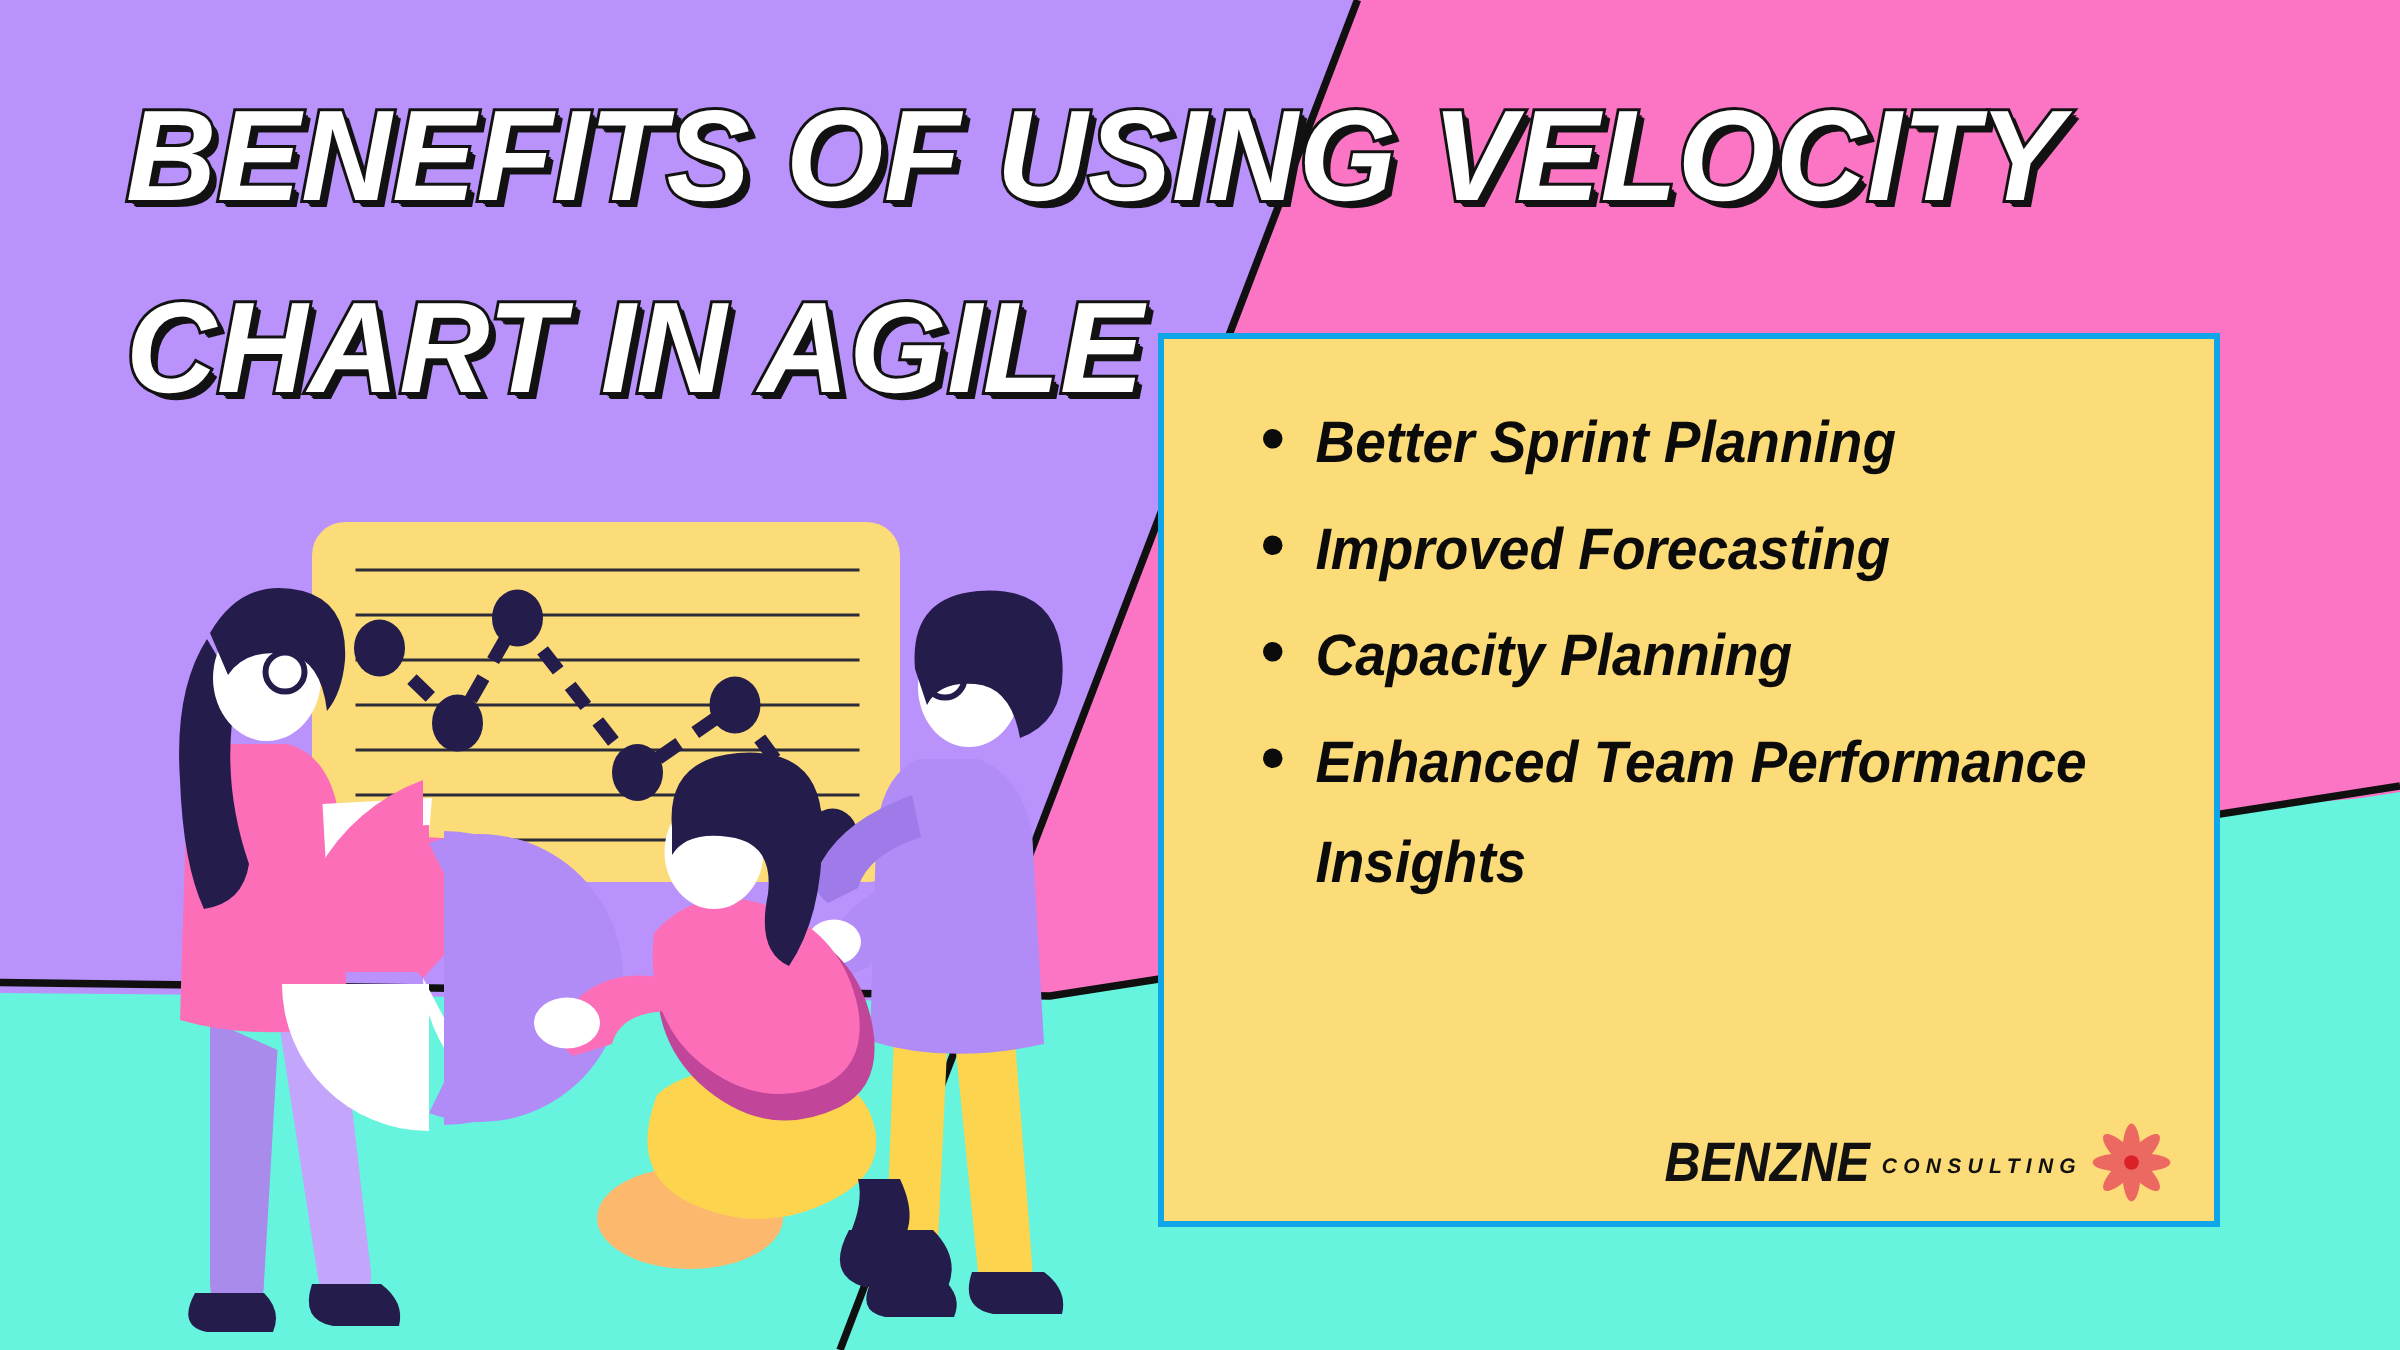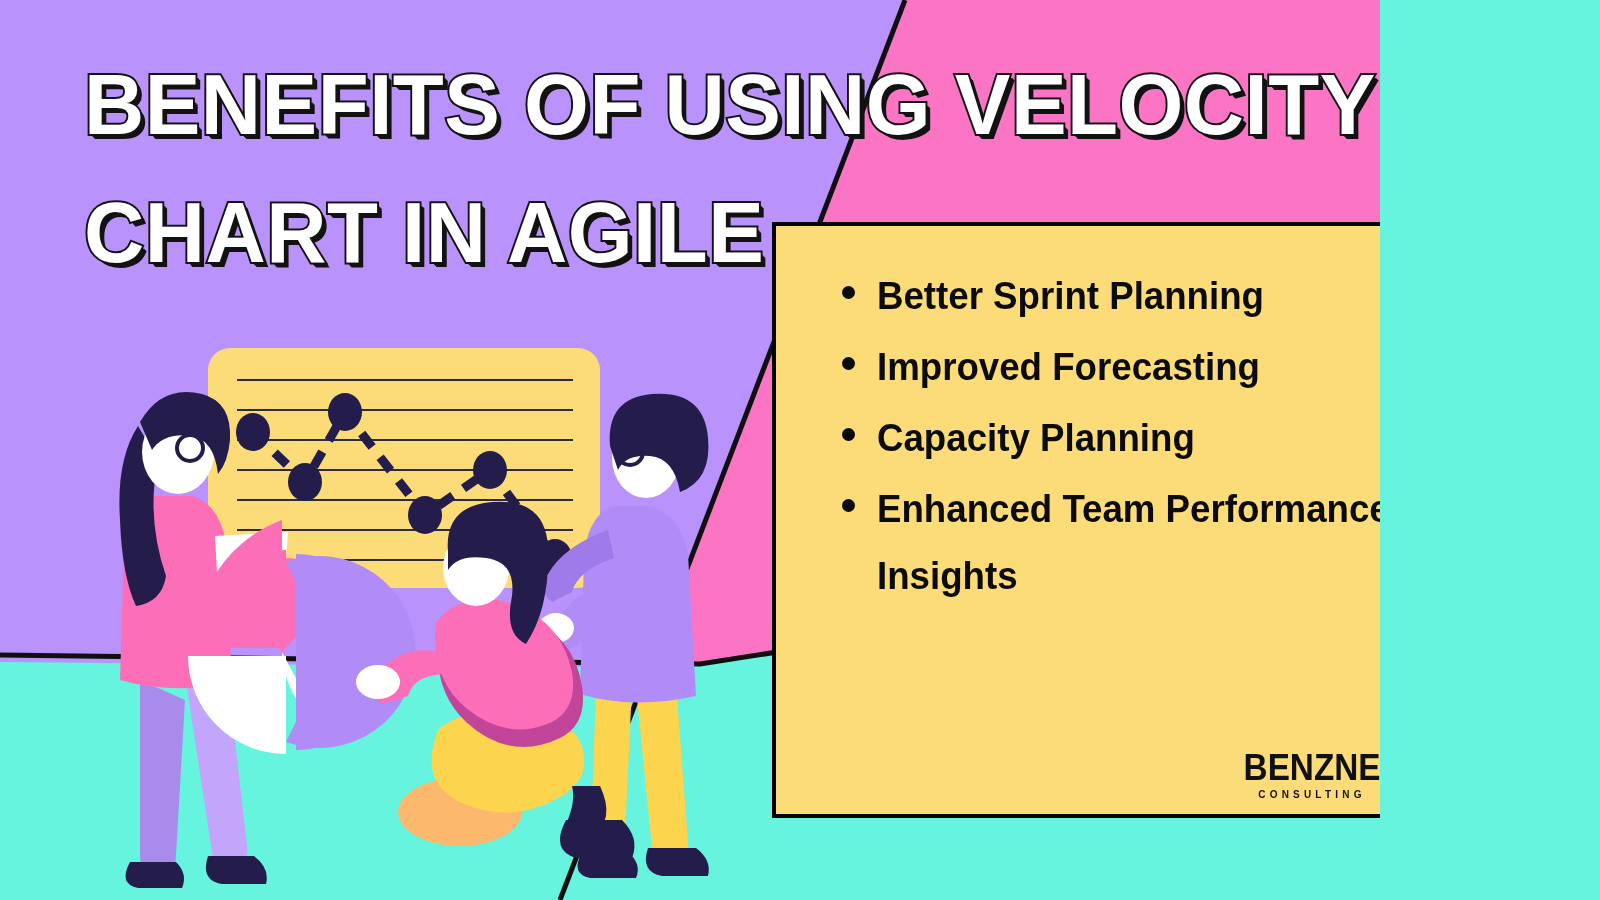--- a/index.html
+++ b/index.html
@@ -2,21 +2,21 @@
 <html><head>
 <meta charset="utf-8">
 <style>
   * { margin:0; padding:0; box-sizing:border-box; }
   html,body { width:1600px; height:900px; overflow:hidden; }
   body {
     font-family:"Liberation Sans", sans-serif;
     background:#66F4DE;
     position:relative;
   }
-  #stage { position:absolute; inset:0; width:1380px; height:900px; overflow:hidden; }
+  #stage { position:absolute; inset:0; width:1600px; height:900px; overflow:hidden;font-style:italic; }
 
   
   .bg-svg { position:absolute; inset:0; width:1600px; height:900px; }
 
   
   .title-block {
     position:absolute; left:84px; top:40px; width:720px;
     z-index:6; pointer-events:none;
   }
   .title-line {
@@ -37,21 +37,21 @@
        4px 4px 0 #121212,
        3px 3px 0 #121212;
   }
 
   
   .panel {
     position:absolute;
     left:772px; top:222px;
     width:708px; height:596px;
     background:#FCDC78;
-    border:4px solid #000000;
+    border:4px solid #0ea5e9;
     z-index:7;
   }
   .bullets { position:absolute; left:66px; top:36px; right:20px; }
   .bullet-row {
     display:flex; align-items:flex-start;
     margin-bottom:4px;
   }
   .bullet-dot {
     flex:0 0 auto;
     width:13px; height:13px;
@@ -71,34 +71,34 @@
     transform-origin:left top;
     max-width:600px;
   }
 
   
   .logo {
     position:absolute; right:28px; bottom:12px;
     display:flex; align-items:center; gap:6px;
     z-index:8;
   }
-  .logo-text { display:flex; flex-direction:column; align-items:center; }
+  .logo-text { display:flex; flex-direction:row; align-items:center; }
   .logo-word {
     font-family:"Liberation Sans Narrow","Liberation Sans",sans-serif;
     font-weight:700;
     font-size:37px;
     line-height:36px;
     color:#111;
     letter-spacing:0px;
     transform:scaleX(0.9);
   }
   .logo-sub {
     font-family:"Liberation Sans",sans-serif;
     font-weight:700;
-    font-size:10px;
+    font-size:14px;
     letter-spacing:4.2px;
     color:#111;
     margin-top:3px;
   }
   .logo-flower { width:54px; height:54px; }
 
   
   .illus { position:absolute; left:0px; top:300px; width:780px; height:600px; z-index:5; }
 </style>
 </head>

